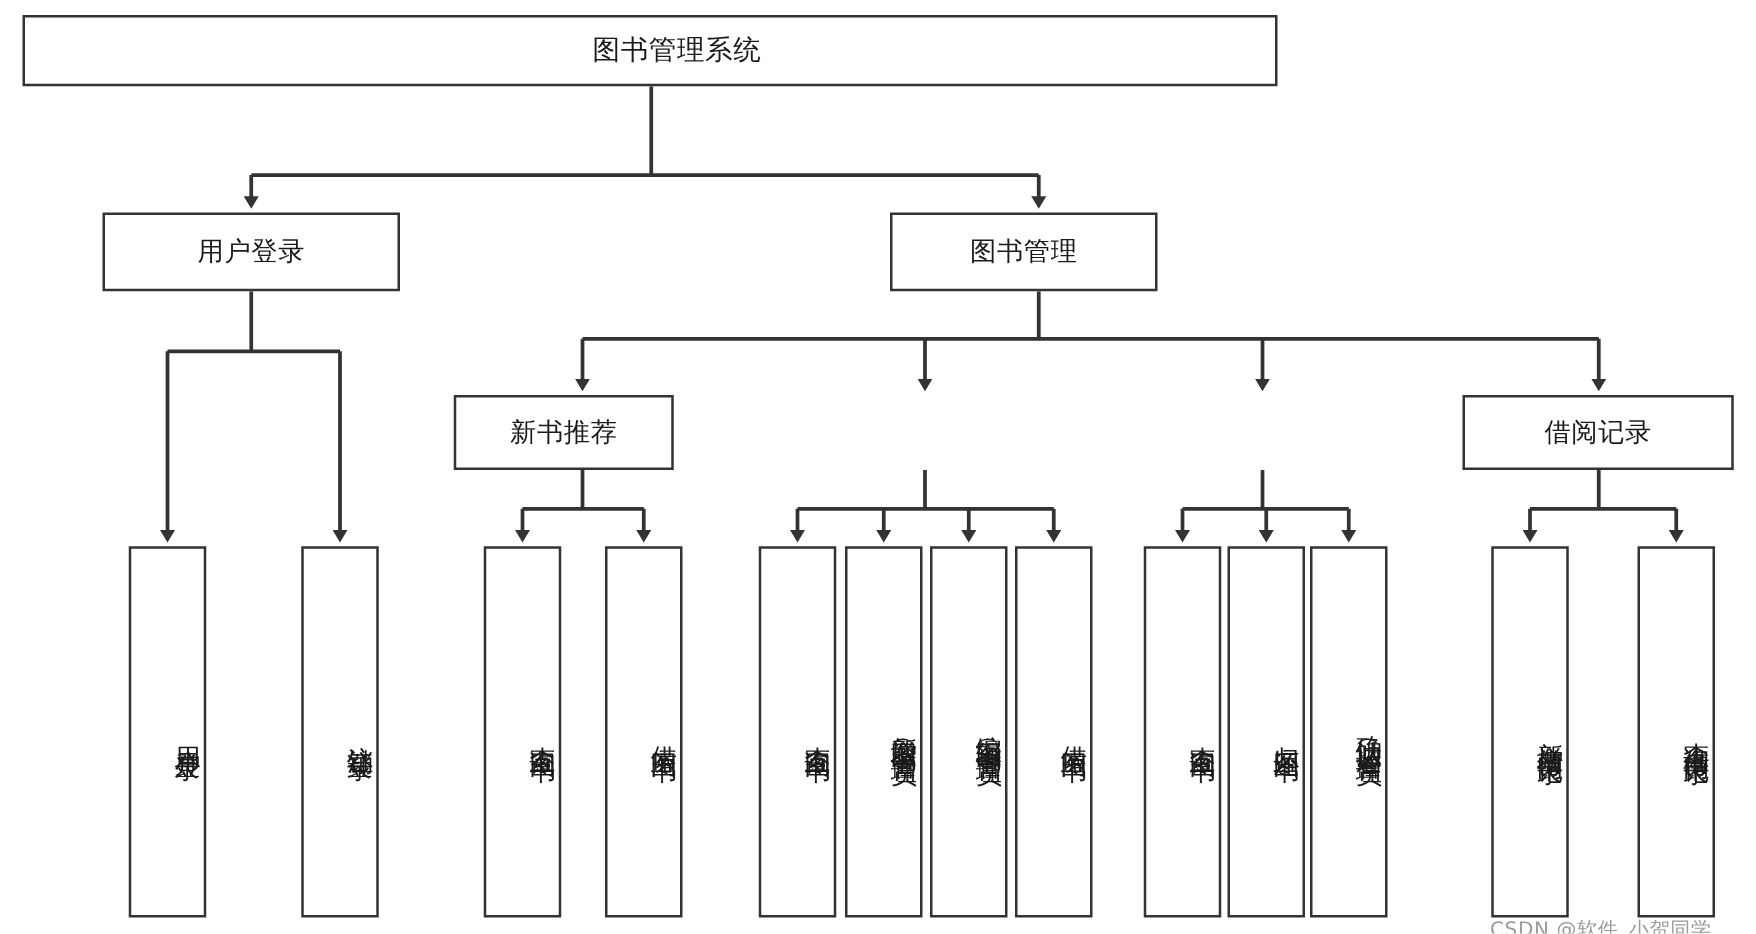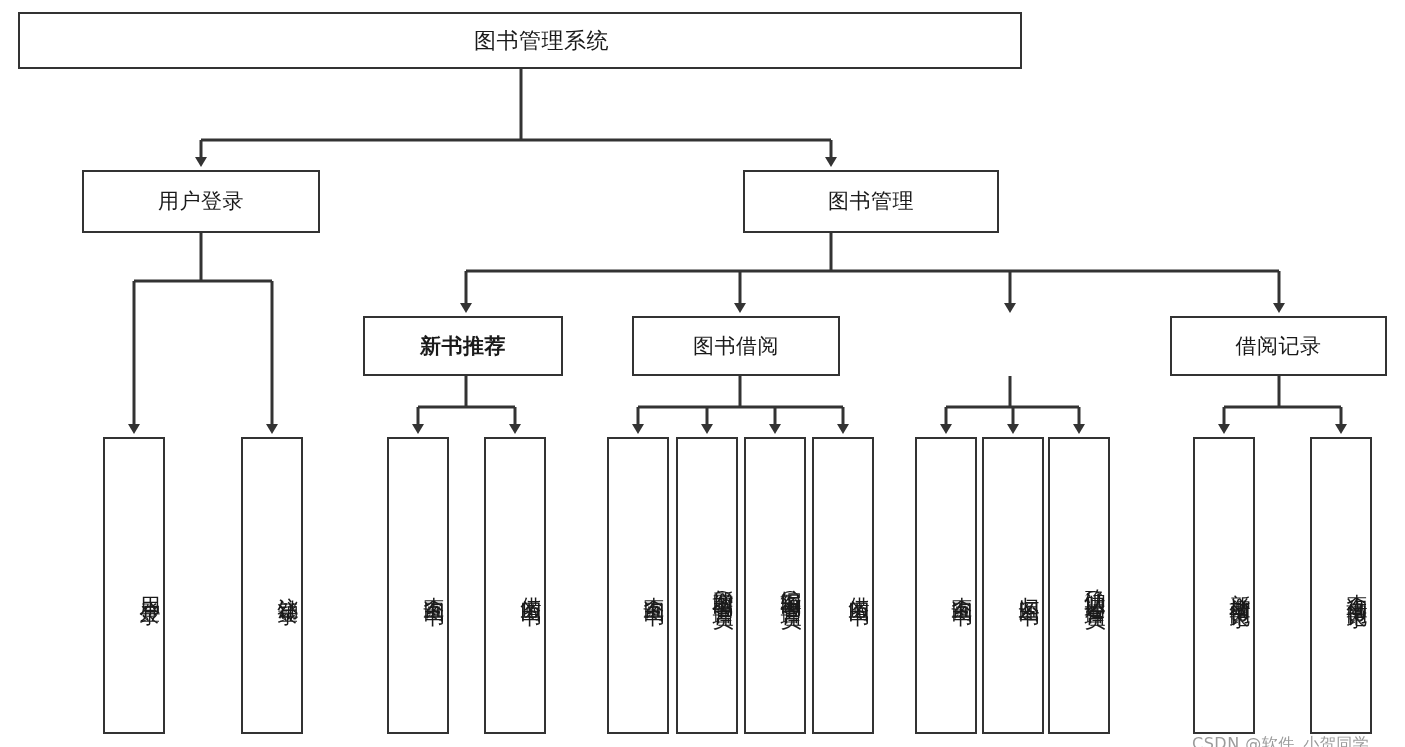--- a/index.html
+++ b/index.html
@@ -121,29 +121,26 @@
     </g>
   </svg>
 
   <div class="node horiz root" style="left:18px; top:12px; width:1004px; height:57px;">
     <span>图书管理系统</span>
   </div>
 
   <div class="node horiz" style="left:82px; top:170px; width:238px; height:63px;">
     <span>用户登录</span>
   </div>
-  <div class="node horiz" style="left:712px; top:170px; width:256px; height:63px;margin-left:31px;">
+  <div class="node horiz" style="left:712px; top:170px; width:214px; height:63px;">
     <span>图书管理</span>
   </div>
 
-  <div class="node horiz" style="left:363px; top:316px; width:200px; height:60px;font-weight:bold;">
+  <div class="node horiz" style="left:363px; top:316px; width:176px; height:60px;">
     <span>新书推荐</span>
-  </div>
-  <div class="node horiz" style="left:632px; top:316px; width:208px; height:60px;">
-    <span>图书借阅</span>
   </div>
   <div class="node horiz" style="left:1170px; top:316px; width:217px; height:60px;">
     <span>借阅记录</span>
   </div>
 
   <div class="node vert" style="left:103px; top:437px; width:62px; height:297px;">
     <span class="vlabel">用户登录</span>
   </div>
   <div class="node vert" style="left:241px; top:437px; width:62px; height:297px;">
     <span class="vlabel">注销登录</span>

